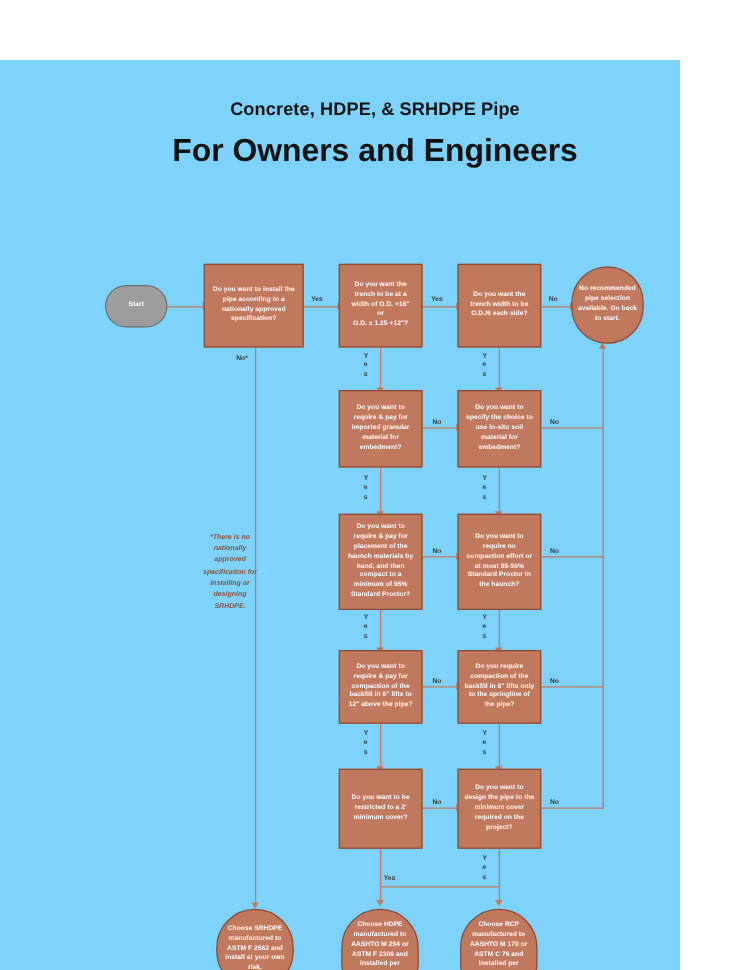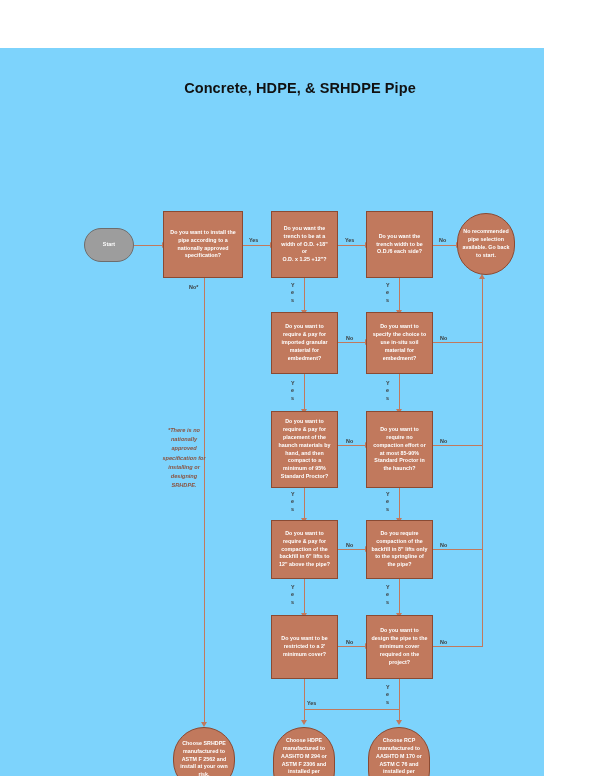--- a/index.html
+++ b/index.html
@@ -114,20 +114,21 @@
   }
 </style>
 </head>
 <body>
 
 <div id="page">
 
   <div class="header">
     <div class="subtitle">Concrete, HDPE, &amp; SRHDPE Pipe</div>
     <div class="title">
+      <div>For Owners and Engineers</div>
     </div>
   </div>
 
   <div class="ln h" style="left:134px; top:197px; width:29px;"></div>
   <div class="ar right" style="left:162px; top:193.5px;"></div>
 
   <div class="ln h" style="left:243px; top:197px; width:28px;"></div>
   <div class="ar right" style="left:270px; top:193.5px;"></div>
 
   <div class="ln h" style="left:338px; top:197px; width:28px;"></div>

